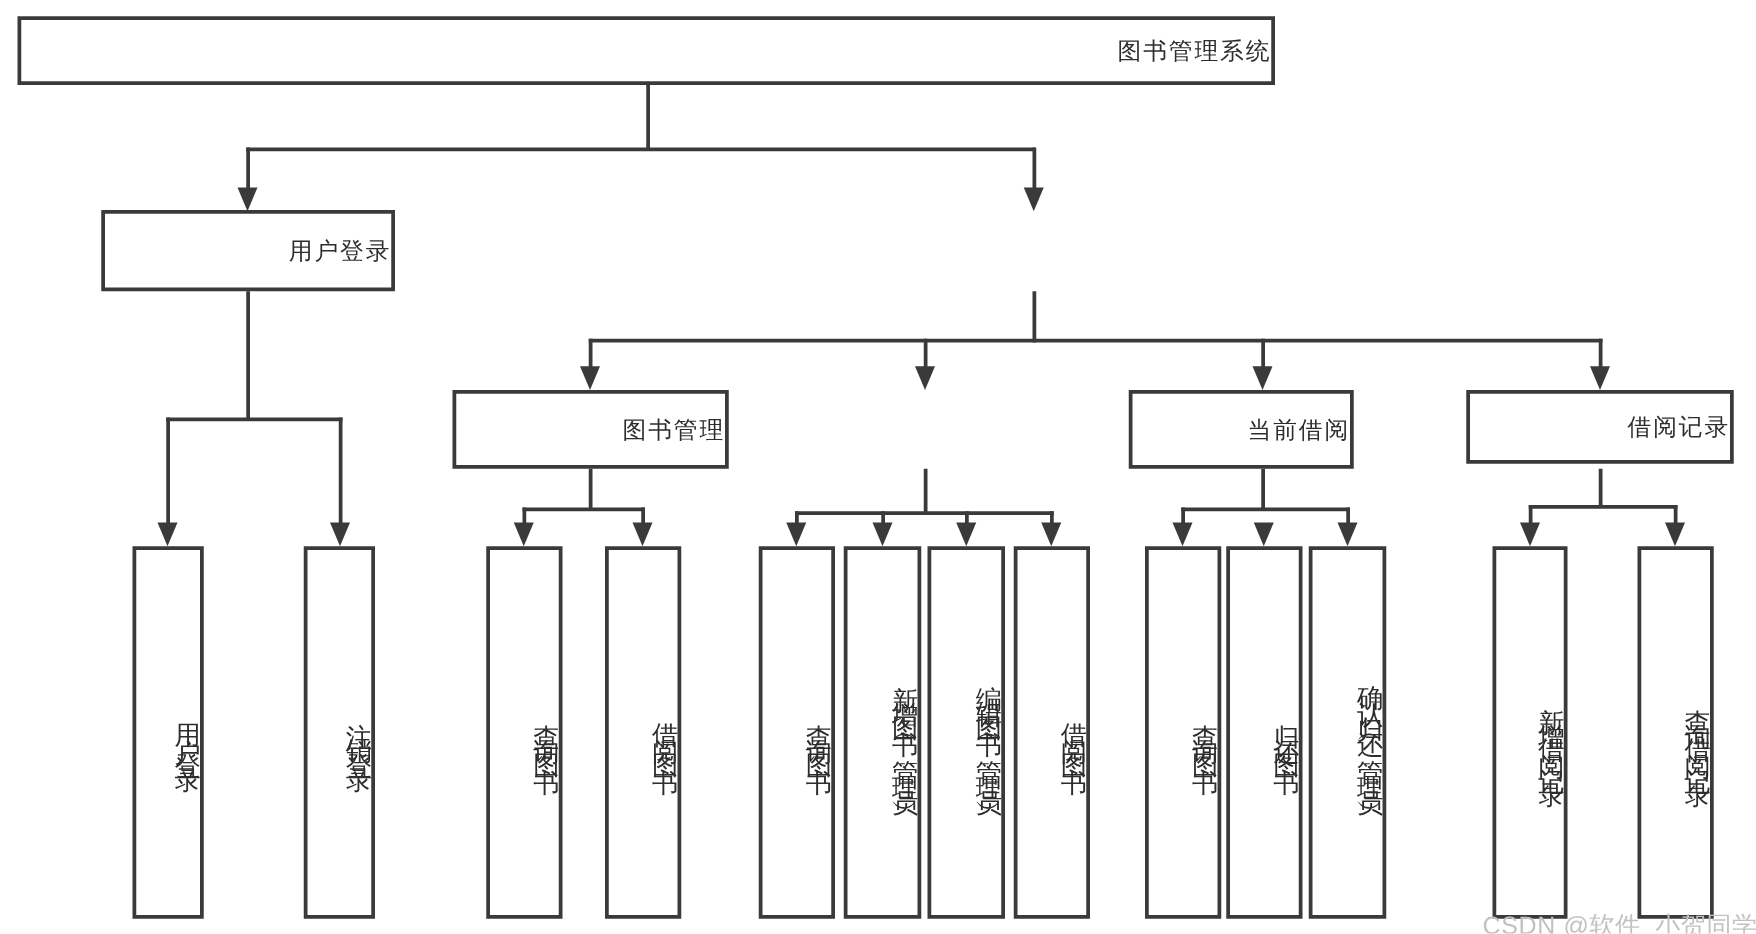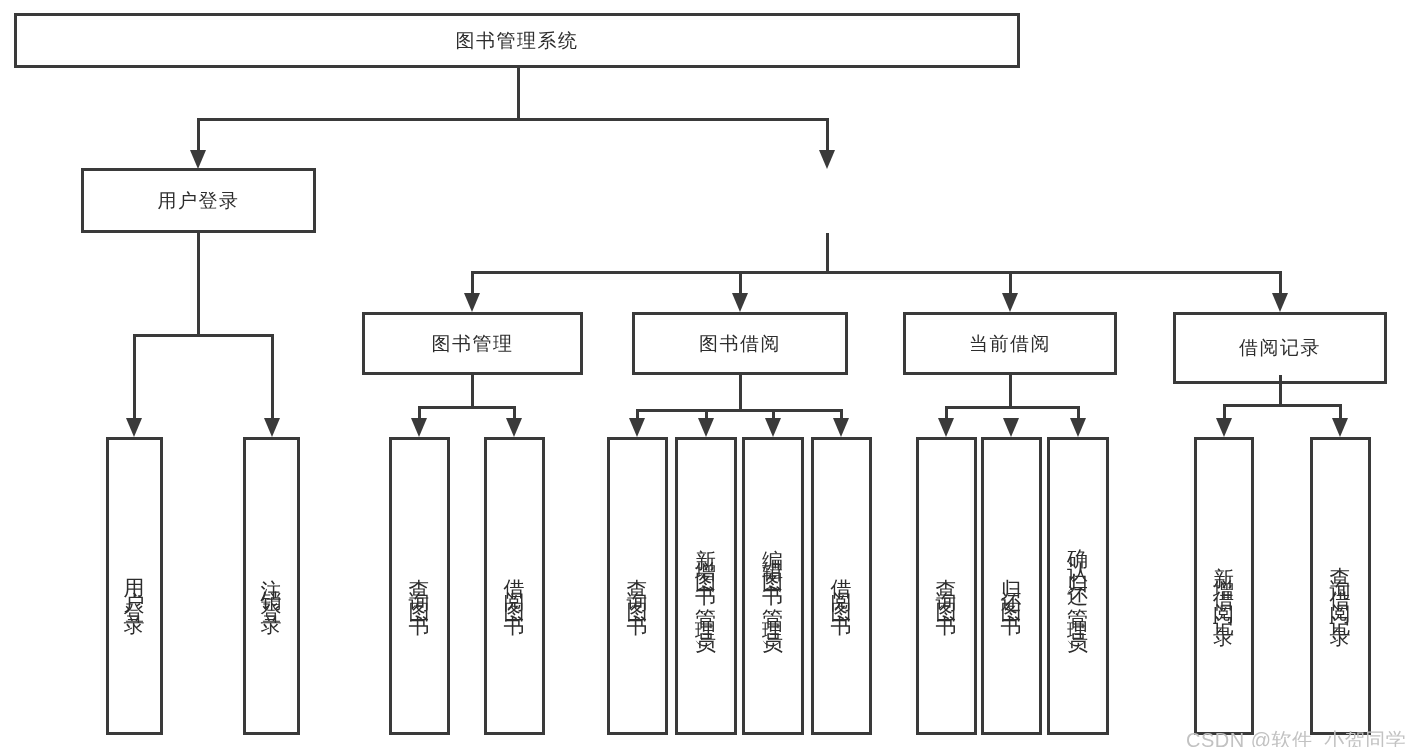--- a/index.html
+++ b/index.html
@@ -8,21 +8,21 @@
     --watermark:#c2c2c2;
     --bg:#ffffff;
   }
   html,body{margin:0;padding:0;background:var(--bg);}
   #stage{
     position:relative;width:1405px;height:747px;background:var(--bg);
     font-family:"Liberation Sans",sans-serif;color:var(--text);overflow:hidden;
   }
   .node{
     position:absolute;box-sizing:border-box;border:3px solid var(--line);
-    background:var(--bg);display:flex;align-items:center;justify-content:center;
+    background:var(--bg);display:flex;align-items:center;justify-content:flex-end;
   }
   .hbox span{
     font-size:19px;letter-spacing:1.5px;color:var(--text);white-space:nowrap;
   }
   .vbox span{
     writing-mode:vertical-rl;text-orientation:mixed;
     font-size:21px;letter-spacing:12px;color:var(--text);line-height:1;
   }
   .ln{position:absolute;background:var(--line);}
   .arrow{
@@ -69,27 +69,24 @@
   <div class="ln" style="left:1009px;top:271px;width:3px;height:25px"></div>
   <div class="ln" style="left:1279px;top:271px;width:3px;height:25px"></div>
   <div class="arrow" style="left:464px;top:293px"></div>
   <div class="arrow" style="left:732px;top:293px"></div>
   <div class="arrow" style="left:1002px;top:293px"></div>
   <div class="arrow" style="left:1272px;top:293px"></div>
 
   <div class="node hbox" style="left:362px;top:312px;width:221px;height:63px">
     <span>图书管理</span>
   </div>
-  <div class="node hbox" style="left:632px;top:312px;width:216px;height:63px">
-    <span>图书借阅</span>
-  </div>
-  <div class="node hbox" style="left:903px;top:312px;width:214px;height:63px">
+  <div class="node hbox" style="left:903px;top:312px;width:180px;height:63px">
     <span>当前借阅</span>
   </div>
-  <div class="node hbox" style="left:1173px;top:312px;width:214px;height:72px">
+  <div class="node hbox" style="left:1173px;top:312px;width:214px;height:59px">
     <span>借阅记录</span>
   </div>
 
   <div class="ln" style="left:471px;top:375px;width:3px;height:33px"></div>
   <div class="ln" style="left:418px;top:406px;width:98px;height:3px"></div>
   <div class="ln" style="left:418px;top:406px;width:3px;height:15px"></div>
   <div class="ln" style="left:513px;top:406px;width:3px;height:15px"></div>
   <div class="arrow" style="left:411px;top:418px"></div>
   <div class="arrow" style="left:506px;top:418px"></div>
 

